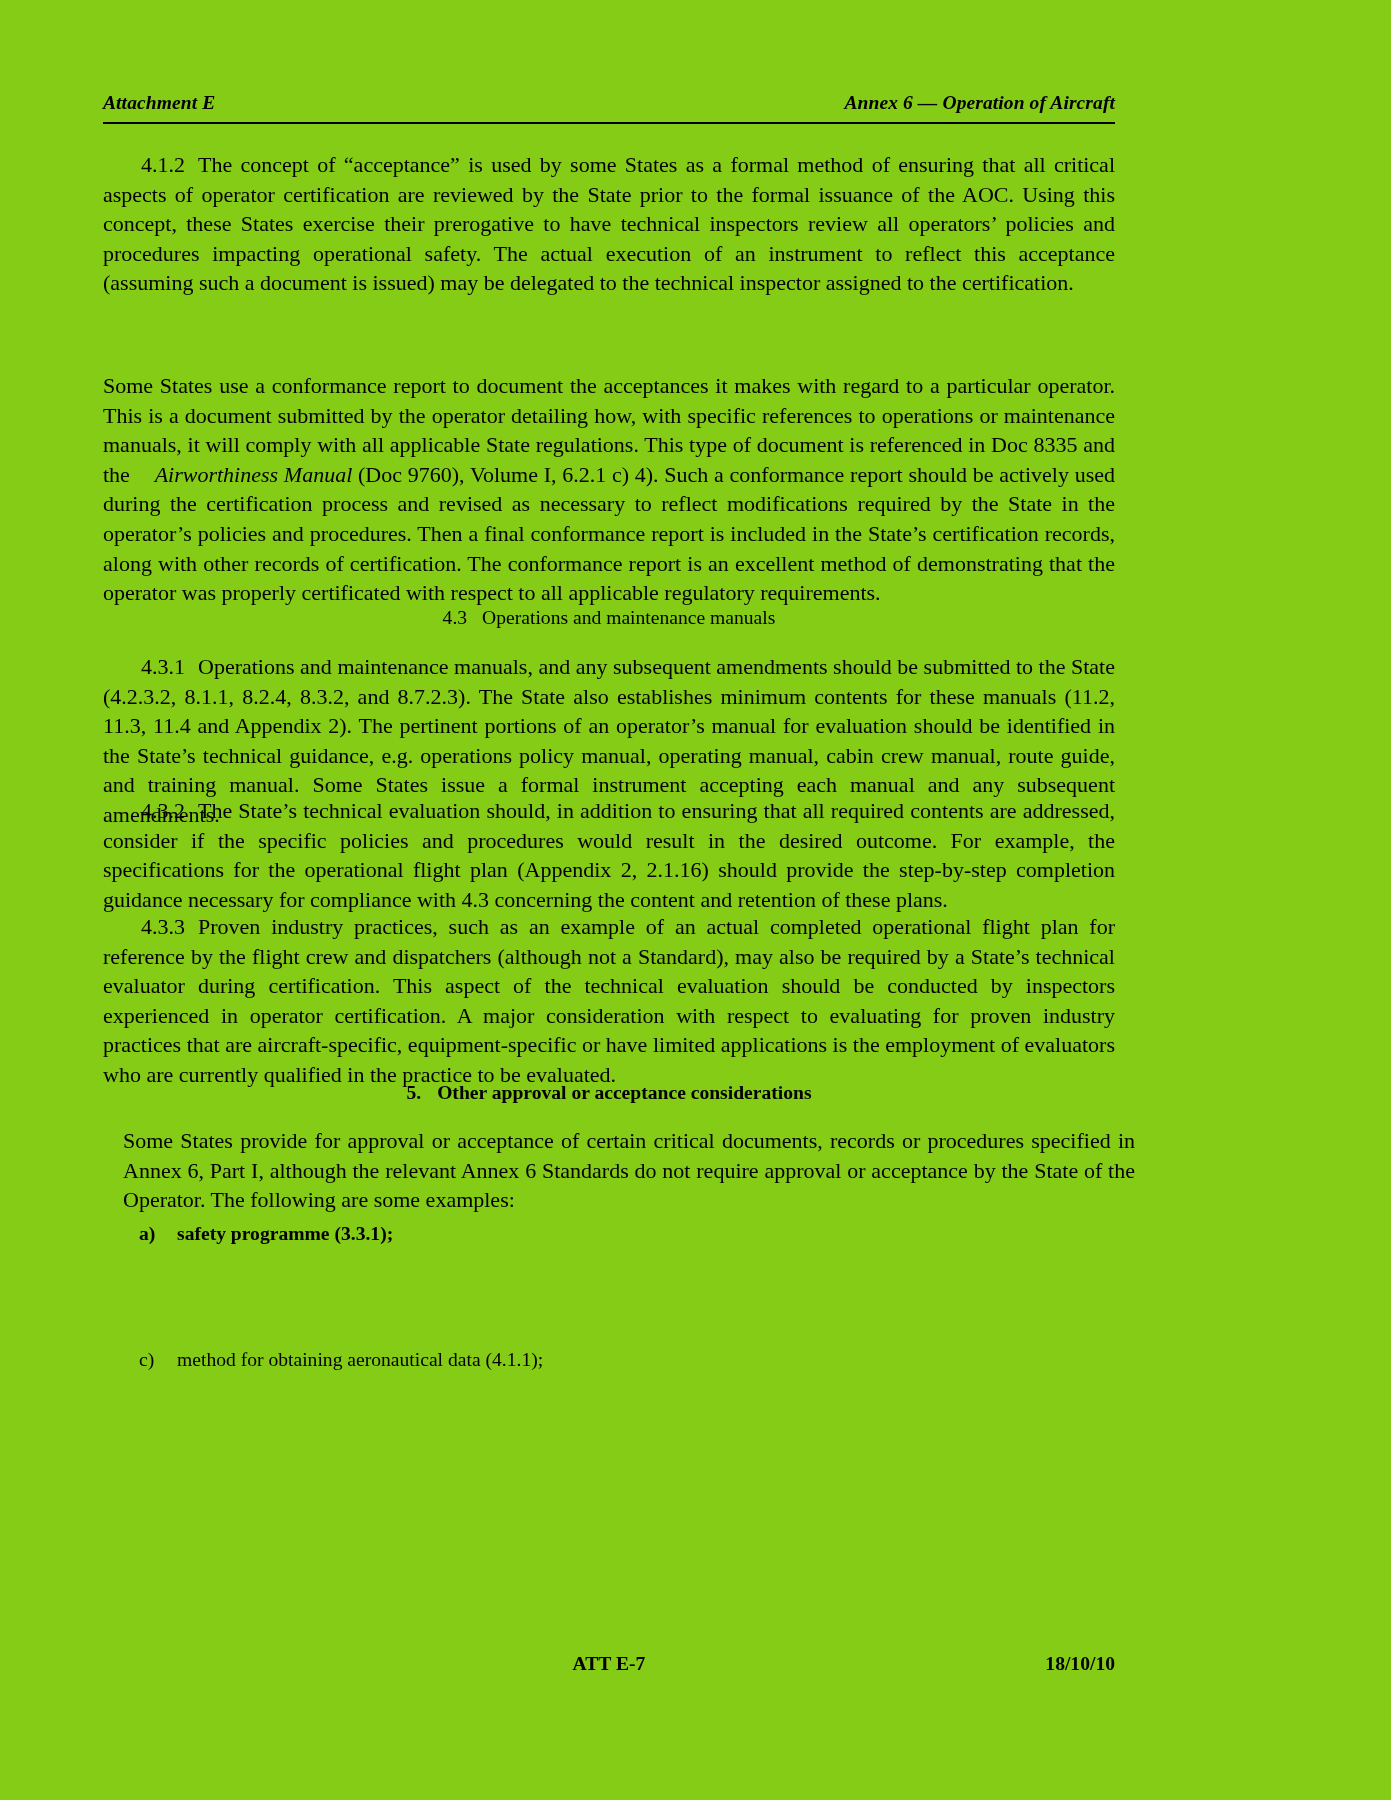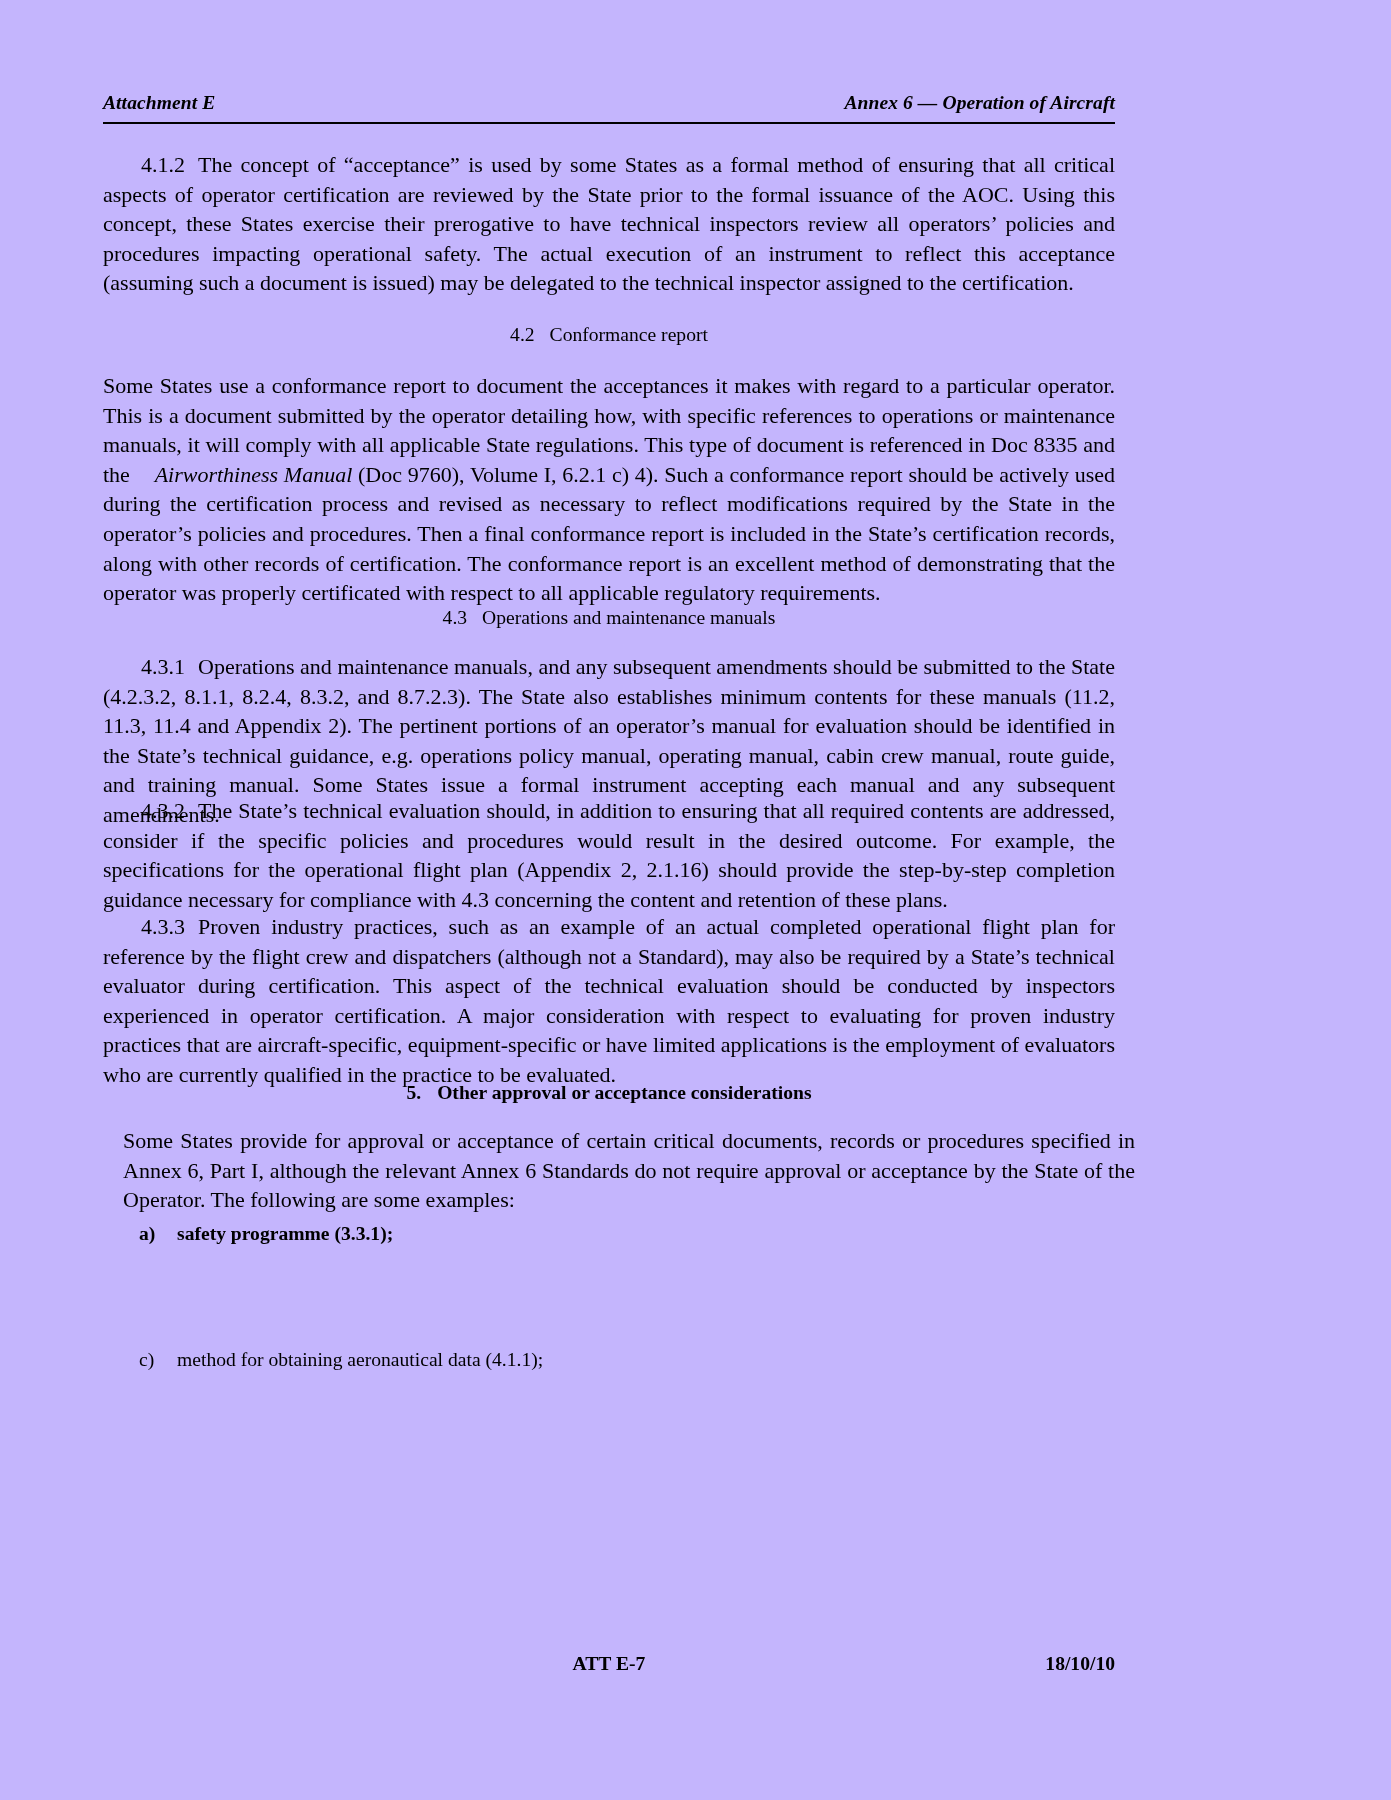--- a/index.html
+++ b/index.html
@@ -4,21 +4,21 @@
 <style>
   html, body {
     margin: 0;
     padding: 0;
     background: #ffffff;
   }
   .page {
     position: relative;
     width: 1391px;
     height: 1800px;
-    background: #c4b5fd;
+    background: #84cc16;
     margin: 0 auto;
     font-family: "Liberation Serif", "DejaVu Serif", serif;
     color: #000000;
     box-sizing: border-box;
     overflow: hidden;
   }
   .content {
     position: absolute;
     left: 103px;
     top: 0;
@@ -135,21 +135,20 @@
   <div class="content">
 
     <div class="running-head">
       <span class="left">Attachment E</span>
       <span class="right">Annex 6 — Operation of Aircraft</span>
     </div>
     <div class="head-rule"></div>
 
     <div class="body-block indent-first" style="top:150px;"><span class="numlabel">4.1.2</span><span class="gap-after-num"></span><span>The concept of “acceptance” is used by some States as a formal method of ensuring that all critical aspects of operator certification are reviewed by the State prior to the formal issuance of the AOC. Using this concept, these States exercise their prerogative to have technical inspectors review all operators’ policies and procedures impacting operational safety. The actual execution of an instrument to reflect this acceptance (assuming such a document is issued) may be delegated to the technical inspector assigned to the certification.</span></div>
 
-    <div class="sec-heading" style="top:320px;"><span class="num">4.2</span><span class="sp"></span><span>Conformance report</span></div>
 
     <div class="body-block" style="top:371px;"><span>Some States use a conformance report to document the acceptances it makes with regard to a particular operator. This is a document submitted by the operator detailing how, with specific references to operations or maintenance manuals, it will comply with all applicable State regulations. This type of document is referenced in Doc 8335 and the </span><i class="title-italic">Airworthiness Manual</i><span> (Doc 9760), Volume I, 6.2.1 c) 4). Such a conformance report should be actively used during the certification process and revised as necessary to reflect modifications required by the State in the operator’s policies and procedures. Then a final conformance report is included in the State’s certification records, along with other records of certification. The conformance report is an excellent method of demonstrating that the operator was properly certificated with respect to all applicable regulatory requirements.</span></div>
 
     <div class="sec-heading" style="top:603px;"><span class="num">4.3</span><span class="sp"></span><span>Operations and maintenance manuals</span></div>
 
     <div class="body-block indent-first" style="top:652px;"><span class="numlabel">4.3.1</span><span class="gap-after-num"></span><span>Operations and maintenance manuals, and any subsequent amendments should be submitted to the State (4.2.3.2, 8.1.1, 8.2.4, 8.3.2, and 8.7.2.3). The State also establishes minimum contents for these manuals (11.2, 11.3, 11.4 and Appendix 2). The pertinent portions of an operator’s manual for evaluation should be identified in the State’s technical guidance, e.g. operations policy manual, operating manual, cabin crew manual, route guide, and training manual. Some States issue a formal instrument accepting each manual and any subsequent amendments.</span></div>
 
     <div class="body-block indent-first" style="top:796px;"><span class="numlabel">4.3.2</span><span class="gap-after-num"></span><span>The State’s technical evaluation should, in addition to ensuring that all required contents are addressed, consider if the specific policies and procedures would result in the desired outcome. For example, the specifications for the operational flight plan (Appendix 2, 2.1.16) should provide the step-by-step completion guidance necessary for compliance with 4.3 concerning the content and retention of these plans.</span></div>
 
     <div class="body-block indent-first" style="top:912px;"><span class="numlabel">4.3.3</span><span class="gap-after-num"></span><span>Proven industry practices, such as an example of an actual completed operational flight plan for reference by the flight crew and dispatchers (although not a Standard), may also be required by a State’s technical evaluator during certification. This aspect of the technical evaluation should be conducted by inspectors experienced in operator certification. A major consideration with respect to evaluating for proven industry practices that are aircraft-specific, equipment-specific or have limited applications is the employment of evaluators who are currently qualified in the practice to be evaluated.</span></div>

